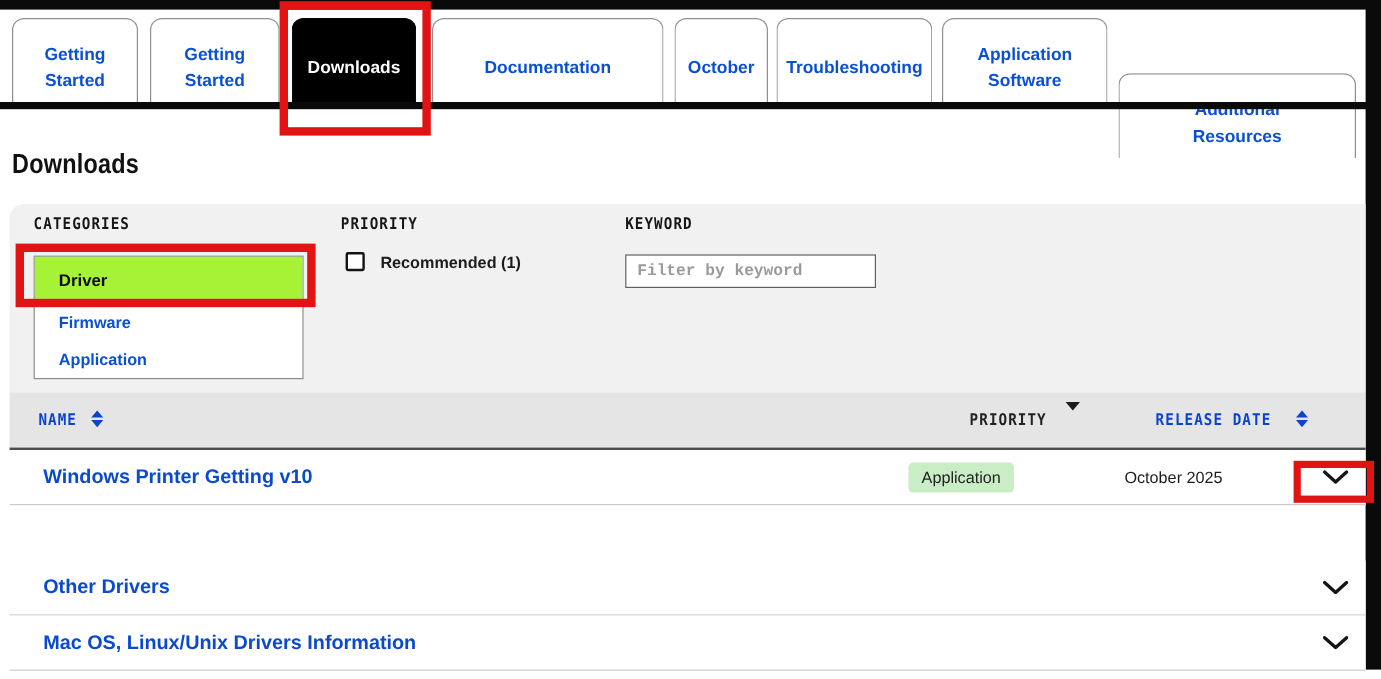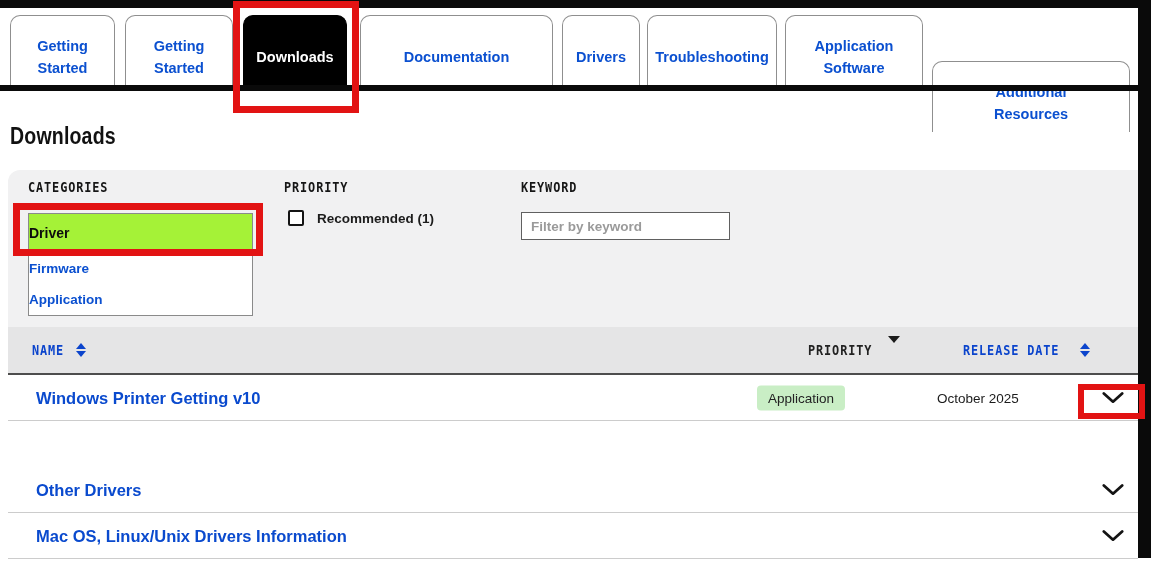--- a/index.html
+++ b/index.html
@@ -38,38 +38,38 @@
                 font-family:"Liberation Sans", sans-serif; letter-spacing:0.2px; }
 
   
   .filter-panel { position:absolute; left:8px; top:170px; width:1130px; height:157px;
                   background:#f1f1f2; border-top-left-radius:12px; }
   .filter-label { position:absolute; top:9px; font-size:13.5px; color:#161616; }
   .cat-label { left:20px; } .pri-label { left:276px; } .key-label { left:513px; }
 
   .cat-box { position:absolute; left:20px; top:43px; width:225px; height:103px;
              background:#fff; border:1px solid #8a8a8a; display:flex; flex-direction:column; }
-  .cat-item { display:flex; align-items:center; padding-left:0; cursor:pointer;
+  .cat-item { display:flex; align-items:center; padding-left:20px; cursor:pointer;
               color:#0b50d0; font-weight:700; font-size:13.5px; flex:1; }
   .cat-item.selected { background:#a5f237; color:#0d0d0d; font-size:14px; flex:1.25; }
 
   .pri-group { position:absolute; left:280px; top:40px; display:flex; align-items:center; }
   .checkbox { width:16px; height:16px; background:#fff; border:2px solid #141414;
               border-radius:2px; cursor:pointer; flex:none; }
   .checkbox-label { margin-left:13px; font-size:13.5px; font-weight:600; color:#1c1c1c; }
 
   .keyword-input { position:absolute; left:513px; top:42px; width:209px; height:28px;
                    border:1px solid #606060; background:#fff; padding:0 9px; font-size:13.5px;
-                   font-weight:600; color:#333; font-family:Liberation Sans, sans-serif; border-radius:0; }
+                   font-weight:600; color:#333; font-family:Liberation Mono, monospace; border-radius:0; }
   .keyword-input::placeholder { color:#9a9a9a; opacity:1; }
 
   
   .table-header { position:absolute; left:8px; top:327px; width:1130px; height:48px;
                   background:#e5e5e6; border-bottom:2px solid #4d4d4d; }
-  .th { position:absolute; top:50%; transform:translateY(-50%); display:flex; align-items:center;
+  .th { position:absolute; top:50%; transform:translateY(-50%); display:flex; align-items:flex-start;
         gap:7px; background:none; border:none; cursor:pointer; }
   .th-name { left:24px; } .th-priority { left:800px; } .th-date { left:955px; }
   .th .cond { font-size:13.5px; }
   .th-blue .cond { color:#0b44cc; } .th-dark .cond { color:#222; }
 
   .sort-icon { display:inline-flex; flex-direction:column; gap:2px; }
   .tri { width:0; height:0; border-left:5px solid transparent; border-right:5px solid transparent; }
   .tri.up { border-bottom:6px solid #0b44cc; }
   .tri.down { border-top:6px solid #0b44cc; }
   .tri.dark-down { border-top:7px solid #1b1b1b; border-left:6px solid transparent; border-right:6px solid transparent; }
@@ -101,21 +101,21 @@
   <div class="top-bar"></div>
   <div class="right-bar"></div>
 
   <nav>
     <button class="tab tab-1"><span class="tab-label">Getting
 Started</span></button>
     <button class="tab tab-2"><span class="tab-label">Getting
 Started</span></button>
     <button class="tab tab-3 active"><span class="tab-label">Downloads</span></button>
     <button class="tab tab-4"><span class="tab-label">Documentation</span></button>
-    <button class="tab tab-5"><span class="tab-label">Drivers</span></button>
+    <button class="tab tab-5"><span class="tab-label">October</span></button>
     <button class="tab tab-6"><span class="tab-label">Troubleshooting</span></button>
     <button class="tab tab-7"><span class="tab-label">Application
 Software</span></button>
     <button class="tab tab-8"><span class="tab-label">Additional
 Resources</span></button>
   </nav>
   <div class="tabs-underline"></div>
 
   <h1 class="page-title">Downloads</h1>
 

